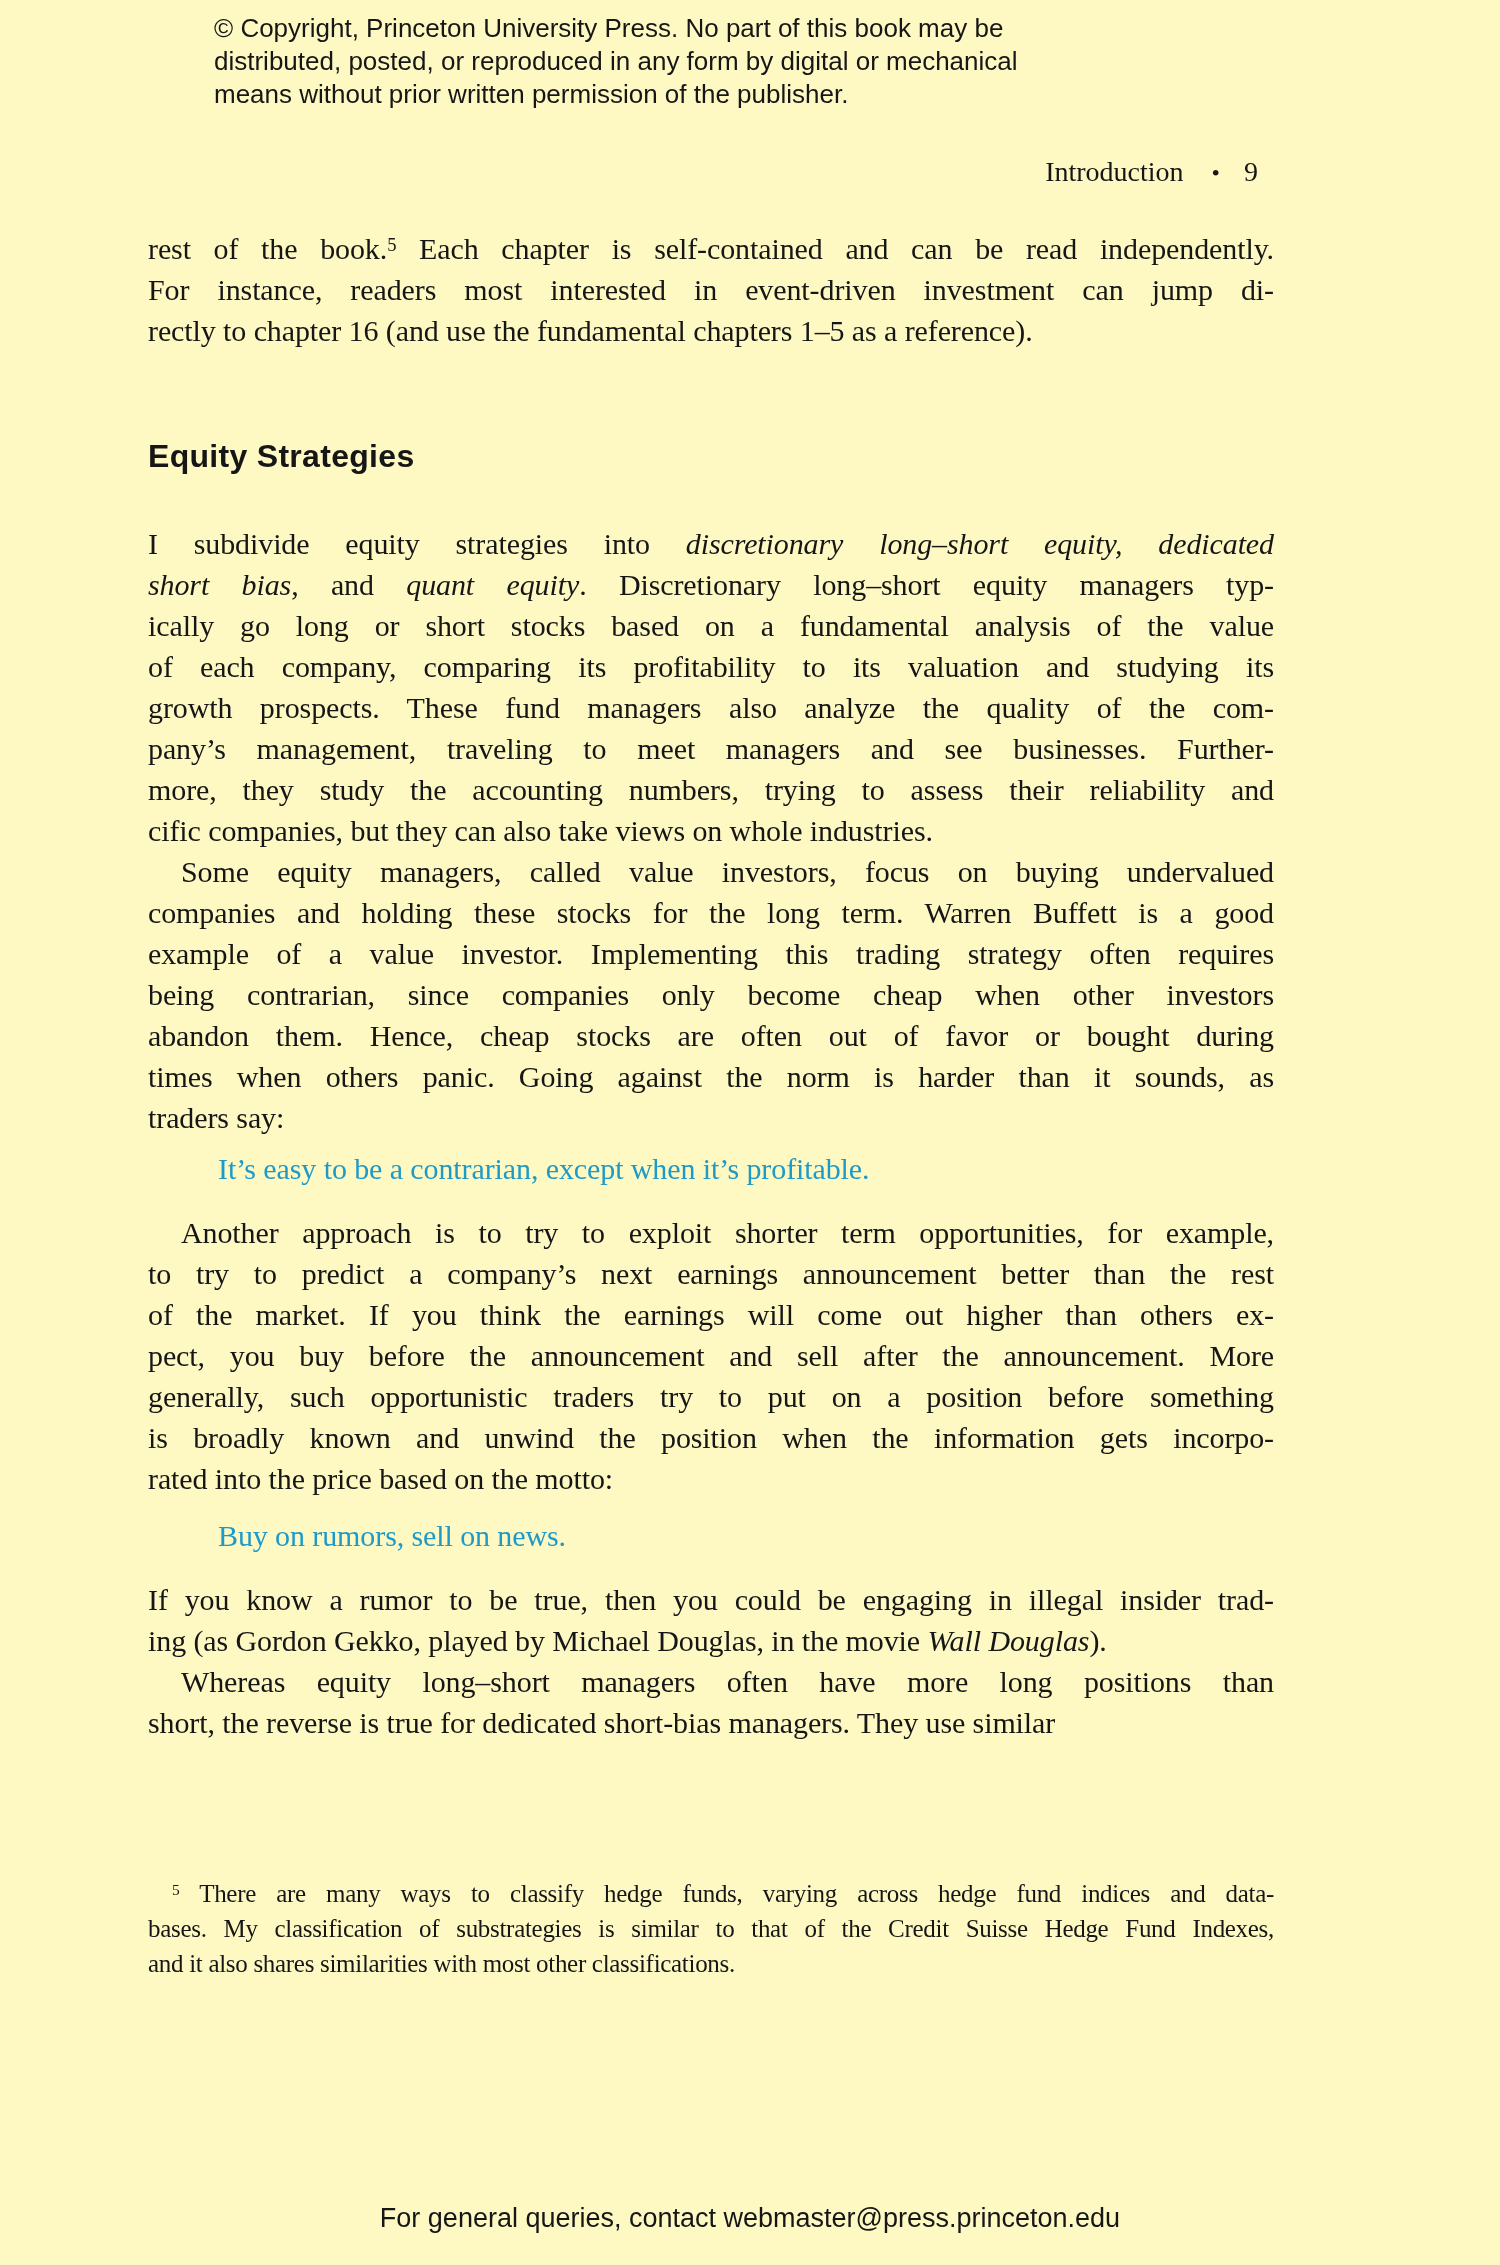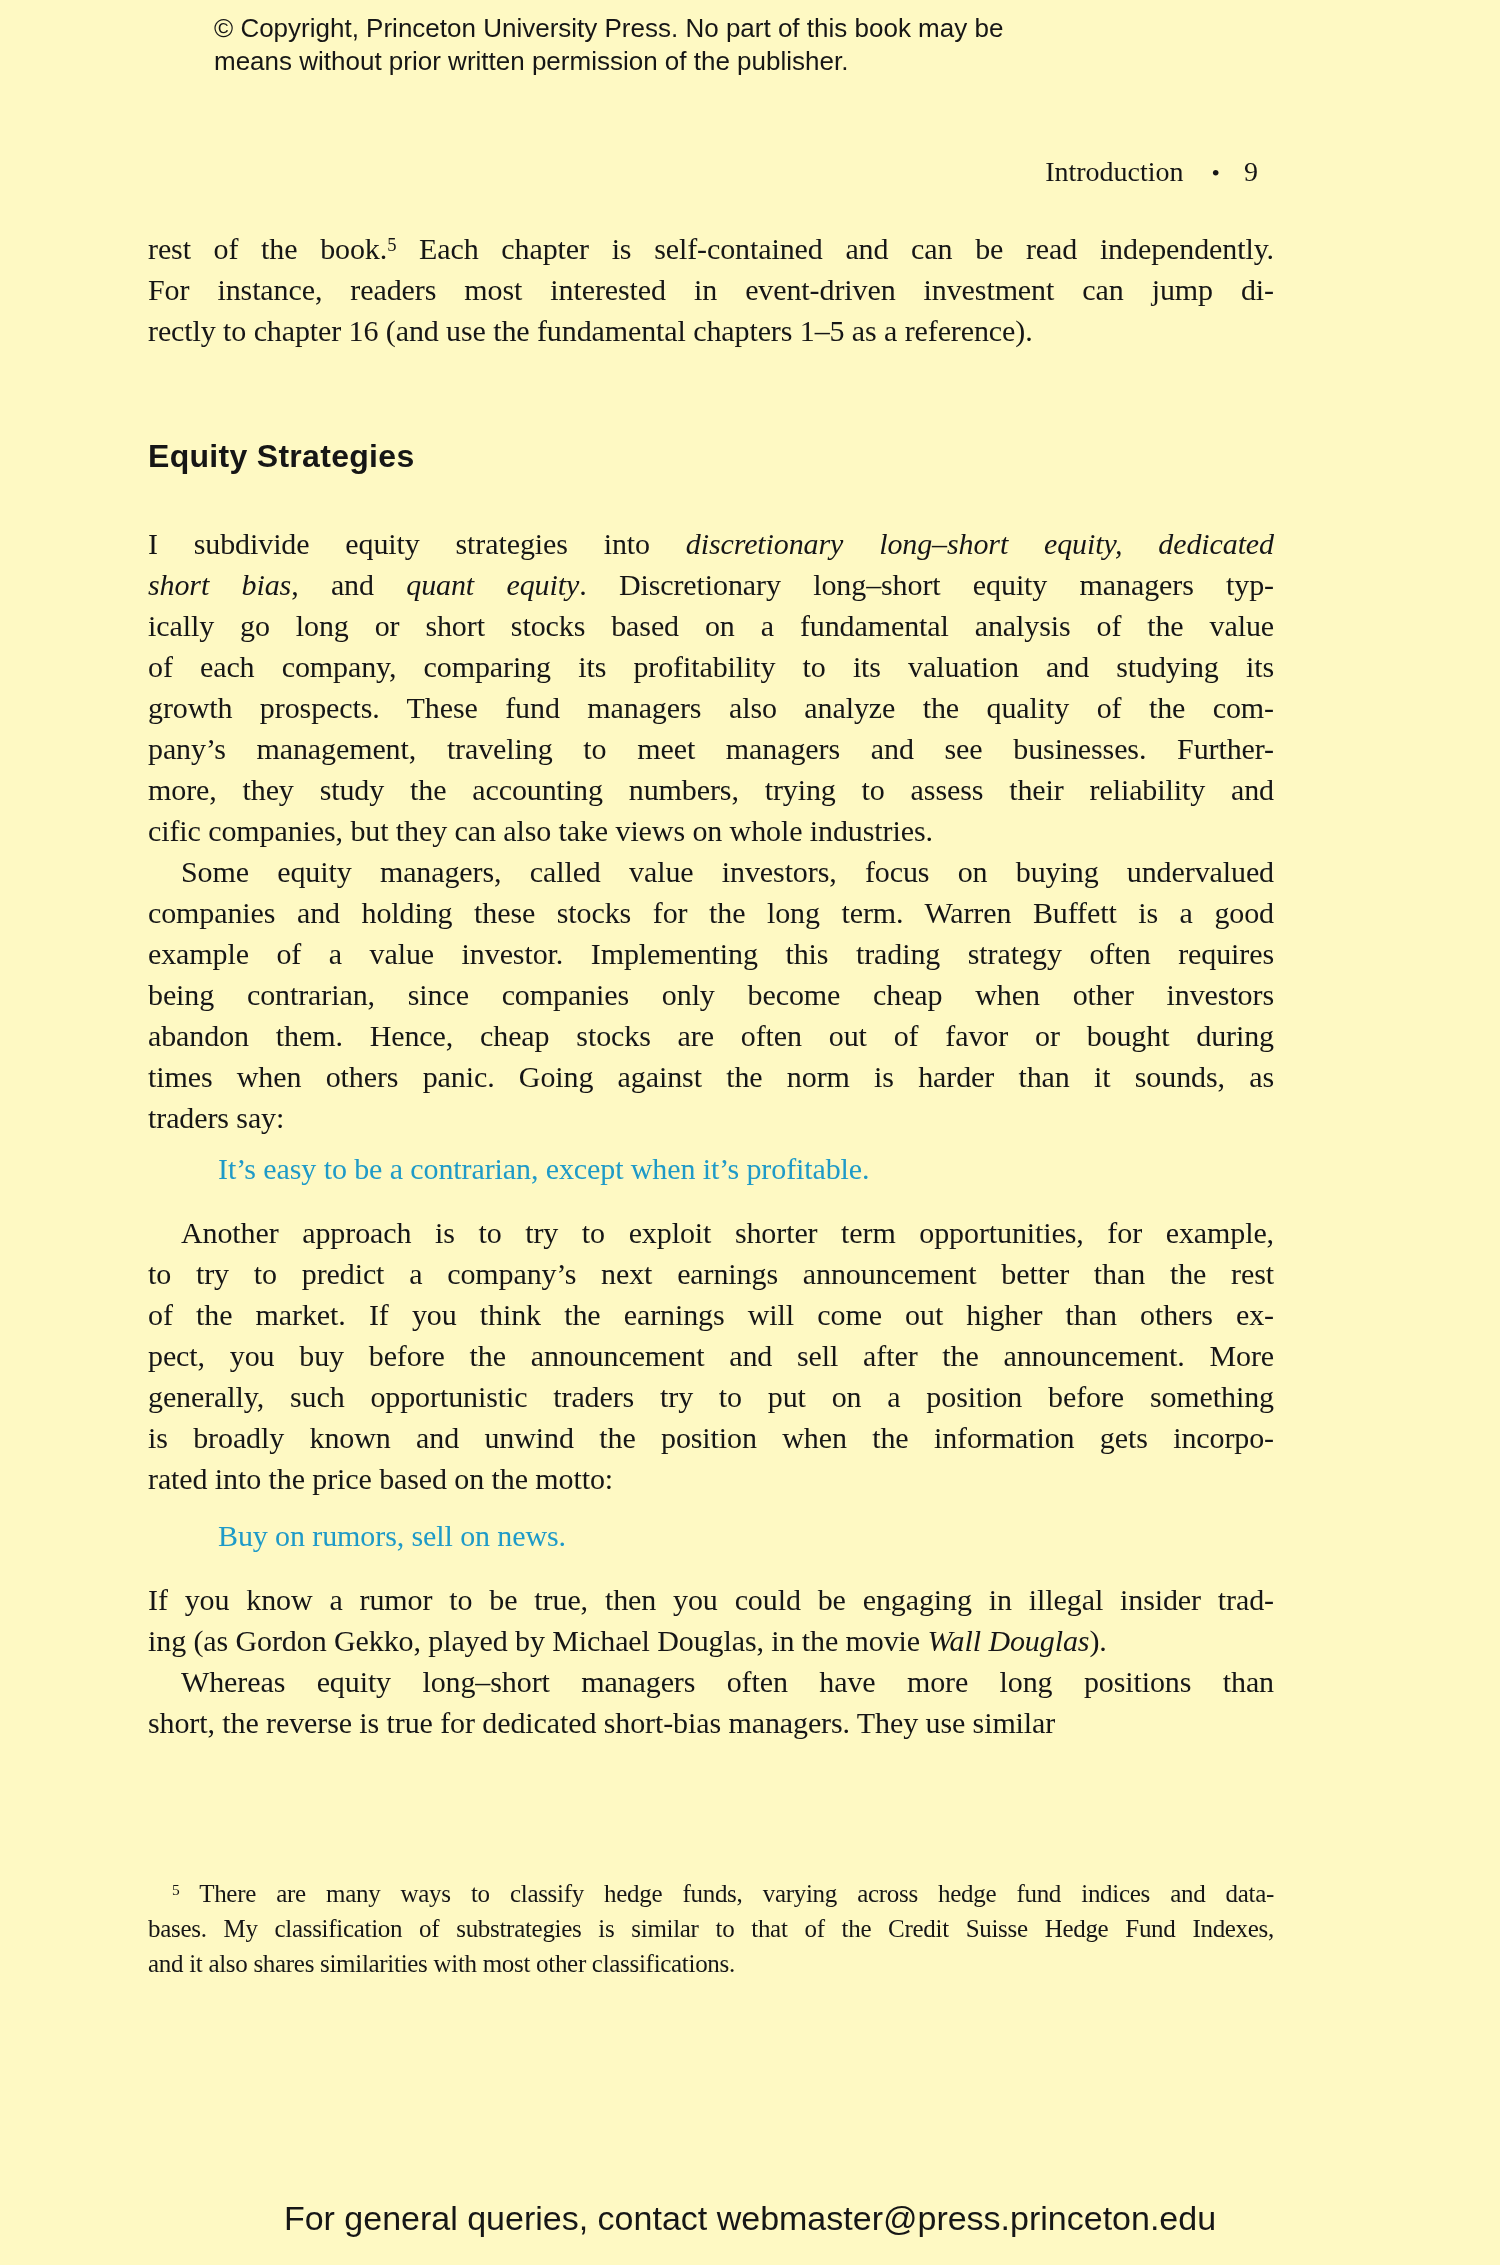--- a/index.html
+++ b/index.html
@@ -103,32 +103,33 @@
   .footnote .line:first-child { text-indent: 24px; }
 
   
   .footer {
     position: absolute;
     left: 0;
     top: 2200px;
     width: 100%;
     text-align: center;
     font-family: "Liberation Sans", sans-serif;
-    font-size: 34px;
+    font-size: 27px;
     line-height: 36px;
     white-space: nowrap;
   }
 </style>
 </head>
 <body>
 
 <div class="page">
 
   <div class="copyright">
       <div class="line"><span>© Copyright, Princeton University Press. No part of this book may be</span></div>
+      <div class="line"><span>distributed, posted, or reproduced in any form by digital or mechanical</span></div>
       <div class="line last"><span>means without prior written permission of the publisher.</span></div>
     </div>
 
   <div class="running-header">
     <span>Introduction</span><span class="sep">•</span><span>9</span>
   </div>
 
   <div class="content">
 
     <div class="para" id="para1">

